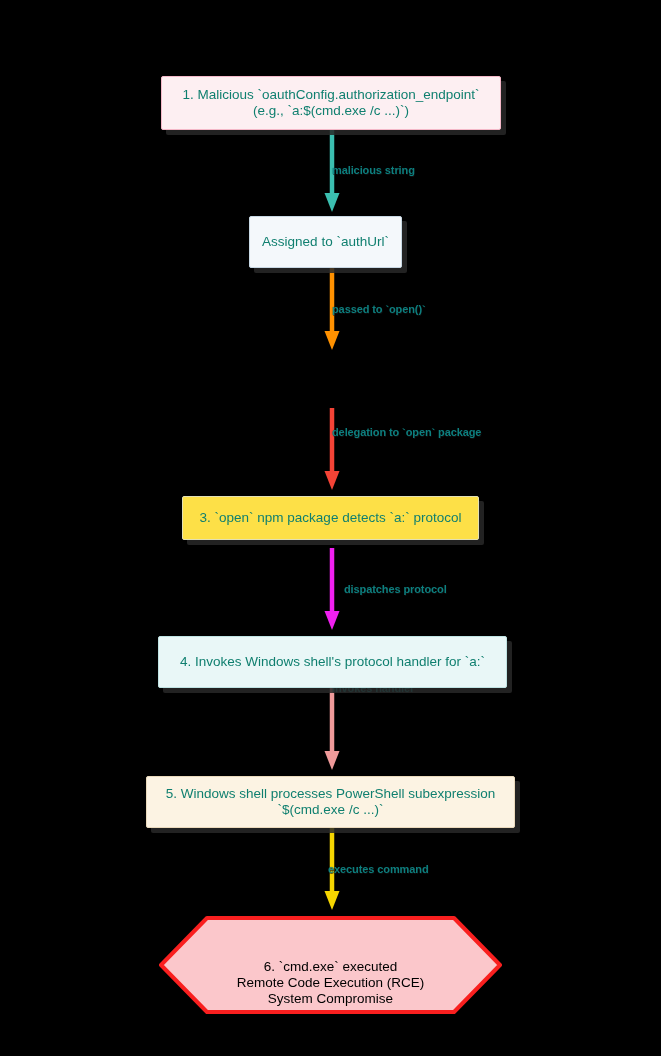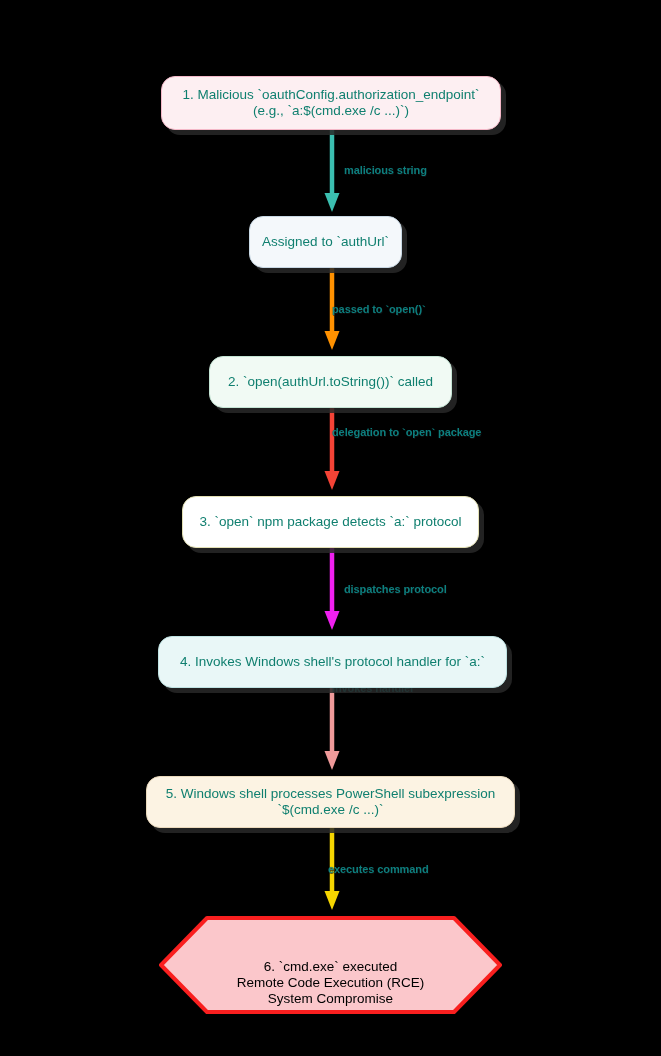--- a/index.html
+++ b/index.html
@@ -25,21 +25,21 @@
     display: flex;
     align-items: center;
     justify-content: center;
     text-align: center;
     line-height: 1.18;
     font-size: 13.5px;
     white-space: pre-line;
     box-shadow: 5px 5px 0 rgba(40,40,40,0.85);
   }
   .node.rounded {
-    border-radius: 14px;
+    border-radius: 2px;
     border-width: 1.2px;
     border-style: solid;
   }
   .node-text {
     display: block;
     padding: 0 10px;
     white-space: pre-line;
   }
   
   .hexwrap {
@@ -85,21 +85,21 @@
 <body>
 
 <div id="canvas">
 
   <div class="edge" style="left:322px; top:130px;">
     <svg width="20" height="85" viewBox="0 0 20 85">
       <path d="M10 0 L10 68" stroke="#3bbfb0" stroke-width="4.5" fill="none"></path>
       <path d="M10 82 L2.5 63 L17.5 63 Z" fill="#3bbfb0"></path>
     </svg>
   </div>
-  <div class="edge-label" style="left:344px; top:164px;text-align:right;">malicious string</div>
+  <div class="edge-label" style="left:332px; top:164px;text-align:right;">malicious string</div>
 
   <div class="edge" style="left:322px; top:268px;">
     <svg width="20" height="85" viewBox="0 0 20 85">
       <path d="M10 0 L10 68" stroke="#ff9100" stroke-width="4.5" fill="none"></path>
       <path d="M10 82 L2.5 63 L17.5 63 Z" fill="#ff9100"></path>
     </svg>
   </div>
   <div class="edge-label" style="left:332px; top:303px;">passed to `open()`</div>
 
   <div class="edge" style="left:322px; top:408px;">
@@ -136,25 +136,22 @@
 
   <div class="node rounded" style="left:161px; top:76px; width:340px; height:54px; background:#fdeff2; border-color:#f4b8c8; color:#0f7f6f;">
     <span class="node-text">1. Malicious `oauthConfig.authorization_endpoint`
 (e.g., `a:$(cmd.exe /c ...)`)</span>
   </div>
 
   <div class="node rounded" style="left:249px; top:216px; width:153px; height:52px; background:#f4f8fb; border-color:#c8d8e4; color:#0f7f6f;text-align:center;">
     <span class="node-text">Assigned to `authUrl`</span>
   </div>
 
-  <div class="node rounded" style="left:209px; top:356px; width:243px; height:52px; background:#f1faf4; border-color:#c4e4d4; color:#0f7f6f;">
-    <span class="node-text">2. `open(authUrl.toString())` called</span>
-  </div>
 
-  <div class="node rounded" style="left:182px; top:496px; width:297px; height:52px; background:#ffffff; border-color:#e3e0b4; color:#0f7f6f;">
+  <div class="node rounded" style="left:182px; top:496px; width:297px; height:44px; background:#fde047; border-color:#e3e0b4; color:#0f7f6f;">
     <span class="node-text">3. `open` npm package detects `a:` protocol</span>
   </div>
 
   <div class="node rounded" style="left:158px; top:636px; width:349px; height:52px; background:#e9f7f7; border-color:#bfe3e3; color:#0f7f6f;">
     <span class="node-text">4. Invokes Windows shell's protocol handler for `a:`</span>
   </div>
 
   <div class="node rounded" style="left:146px; top:776px; width:369px; height:52px; background:#fcf3e3; border-color:#ead9bc; color:#0f7f6f;">
     <span class="node-text">5. Windows shell processes PowerShell subexpression
 `$(cmd.exe /c ...)`</span>

